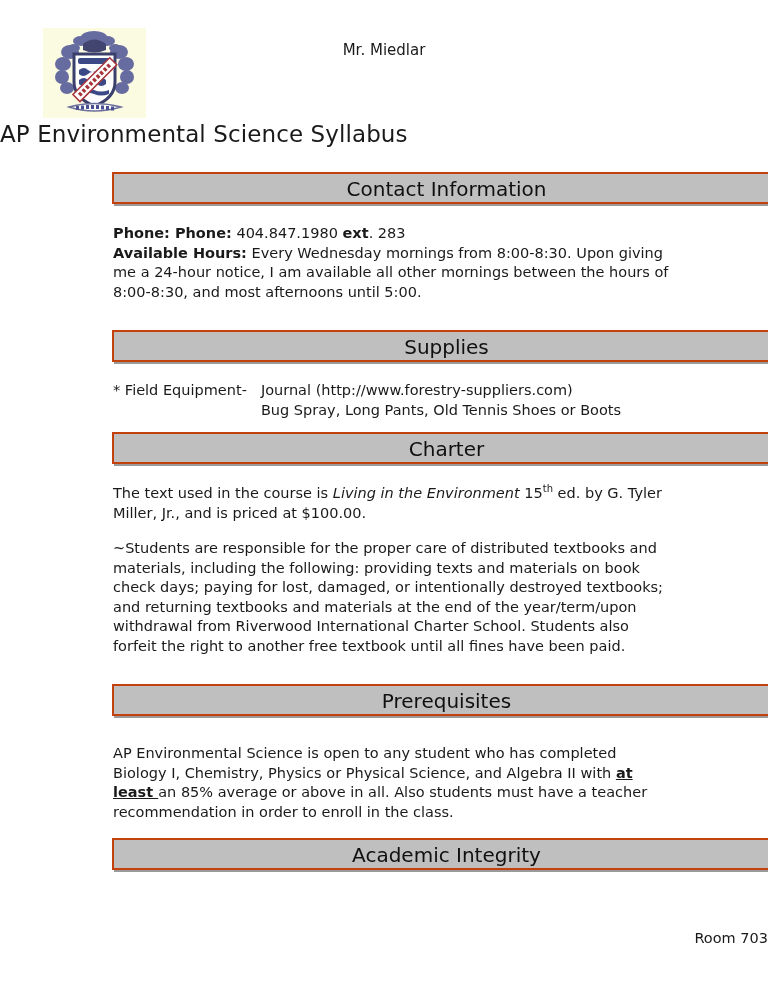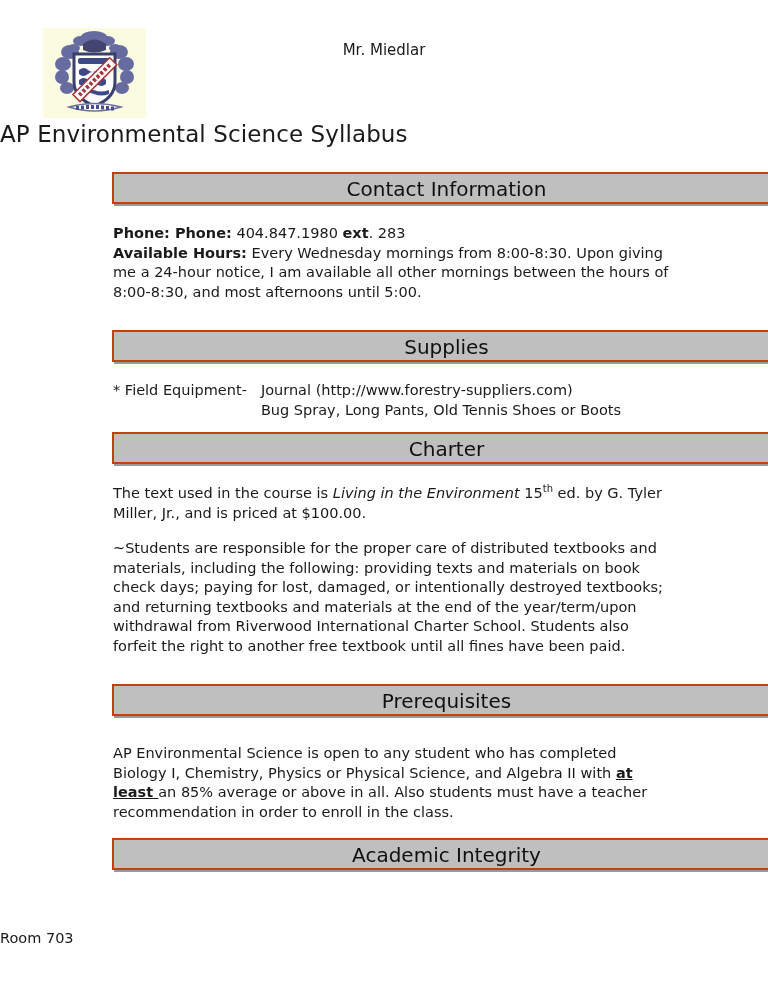--- a/index.html
+++ b/index.html
@@ -108,21 +108,21 @@
     display: flex;
   }
   .supplies-label { white-space: nowrap; }
   .supplies-items { margin-left: 14px; }
 
   .footer {
     position: absolute;
     left: 0;
     top: 930px;
     width: 768px;
-    text-align: left;
+    text-align: right;
     font-size: 14.5px;
   }
 
   .spacer-12 { height: 12px; }
   .spacer-16 { height: 16px; }
   .spacer-18 { height: 18px; }
   .spacer-20 { height: 20px; }
   .spacer-24 { height: 24px; }
   .spacer-28 { height: 28px; }
 </style>

